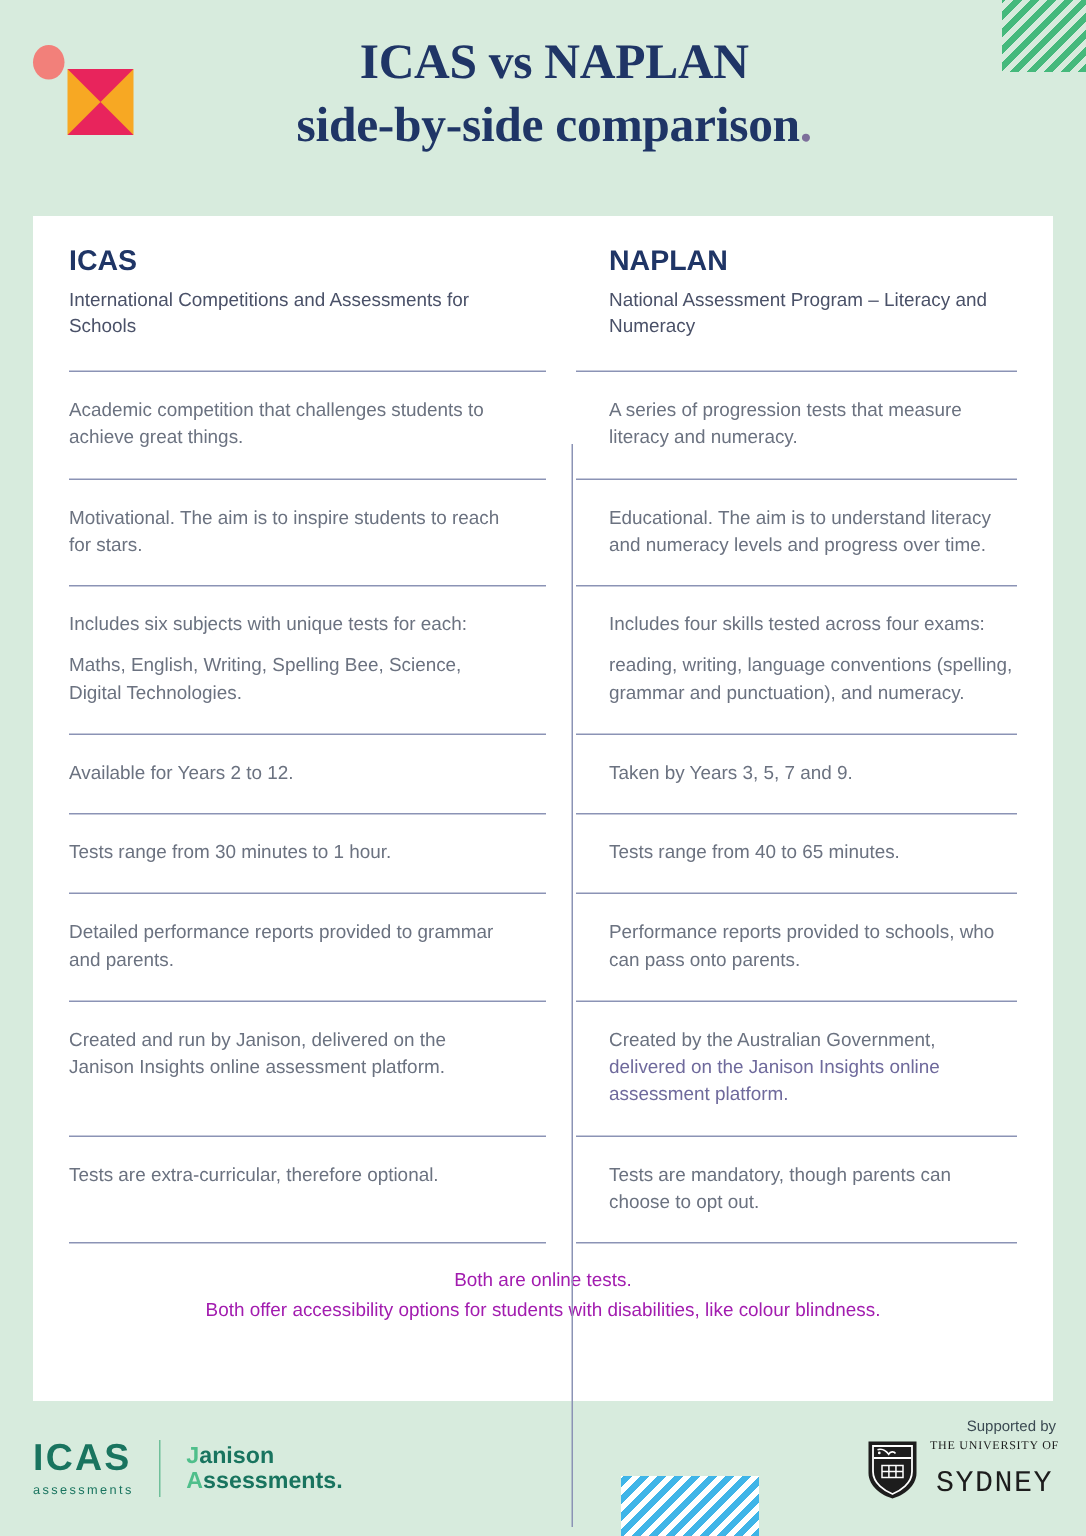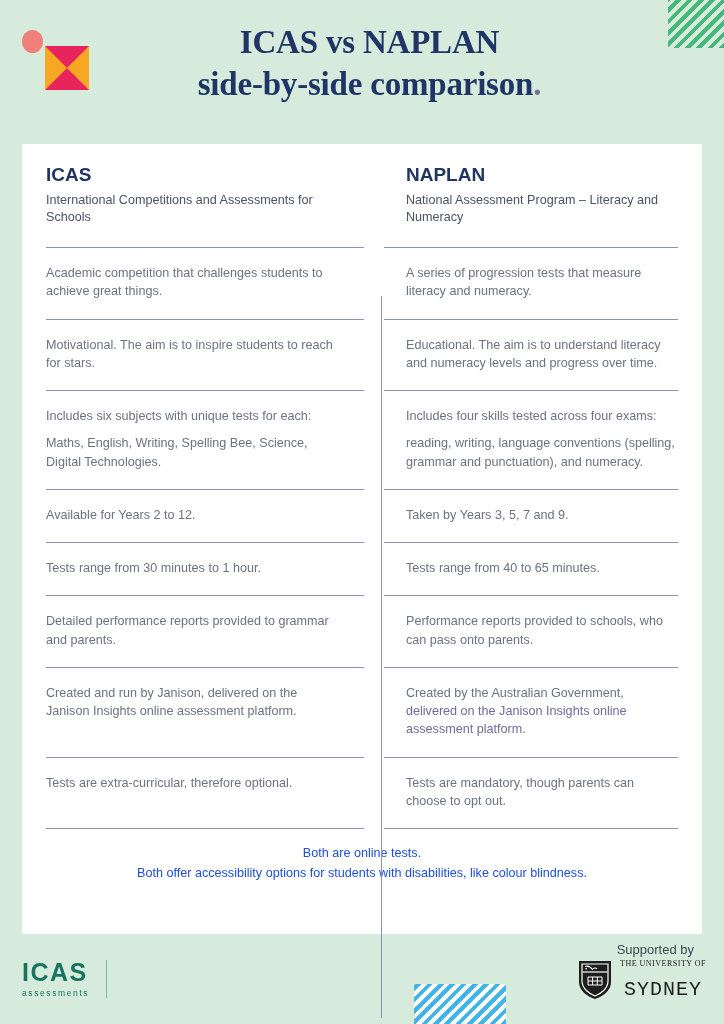--- a/index.html
+++ b/index.html
@@ -78,42 +78,42 @@
     color:#1f3566; font-weight:bold; font-size:19px; line-height:1.2;
     margin-bottom:5px;
   }
   .col-sub{ display:block; color:#4a5168; font-size:12.6px; line-height:1.4; }
 
   .cell-lead{ display:block; }
   .cell-extra{ display:block; margin-top:9px; }
   .hl{ color:#6f6a9c; }
 
   .footnote{
-    text-align:center; color:#1d4ed8; font-size:12.6px; line-height:1.62;
+    text-align:center; color:#a21caf; font-size:12.6px; line-height:1.62;
     padding:14px 10px 0 10px;
   }
 
   
   .footer{ position:absolute; left:0; bottom:0; width:724px; height:90px; }
   .logo-left{ position:absolute; left:22px; bottom:26px; display:flex; align-items:center; }
   .icas-mark{ display:flex; flex-direction:column; }
   .icas-word{
     font-family:"Liberation Sans", sans-serif; font-weight:bold;
     font-size:25px; letter-spacing:1.5px; color:#19745f; line-height:1;
   }
   .icas-sub{
     font-size:8.5px; letter-spacing:1.6px; color:#19745f; margin-top:3px;
   }
   .logo-divider{ width:1px; height:38px; background:#6fbf9a; margin:0 17px; }
   .janison{ display:flex; flex-direction:column; line-height:1.12; }
   .jan-row{ font-size:15.5px; font-weight:bold; color:#19745f; }
   .jan-cap{ color:#4fbf8b; }
 
   .logo-right{ position:absolute; right:18px; bottom:24px; text-align:right; }
-  .supported{ font-size:13px; color:#3b4a52; margin-bottom:3px; margin-right:12px; }
+  .supported{ font-size:10px; color:#3b4a52; margin-bottom:3px; margin-right:2px; }
   .usyd-row{ display:flex; align-items:center; gap:8px; }
   .usyd-text{ text-align:center; line-height:1; }
   .usyd-small{
     font-family:"Liberation Serif", serif; font-size:8px;
     letter-spacing:0.5px; color:#1d1d1d; display:block;
   }
   .usyd-big{
     font-family:Liberation Mono, monospace; font-size:20px;
     letter-spacing:1px; color:#1d1d1d; display:block; margin-top:12px;
   }
@@ -241,20 +241,24 @@
   </div>
 </div>
 
 <div class="footer">
   <div class="logo-left">
     <div class="icas-mark">
       <span class="icas-word">ICAS</span>
       <span class="icas-sub">assessments</span>
     </div>
     <div class="logo-divider"></div>
+    <div class="janison">
+      <span class="jan-row"><span class="jan-cap">J</span><span>anison</span></span>
+      <span class="jan-row"><span class="jan-cap">A</span><span>ssessments.</span></span>
+    </div>
   </div>
 
   <div class="logo-right">
     <div class="supported">Supported by</div>
     <div class="usyd-row">
       <svg width="34" height="40" viewBox="0 0 34 40">
         <path d="M1 1 H33 V22 C33 31 24 37 17 39 C10 37 1 31 1 22 Z" fill="#1d1d1d"></path>
         <path d="M4 4 H30 V21 C30 29 22 34 17 36 C12 34 4 29 4 21 Z" fill="none" stroke="#ffffff" stroke-width="1.2"></path>
         <path d="M4.5 12 H29.5" stroke="#ffffff" stroke-width="1.2"></path>
         <path d="M10 17 h14 v8 h-14 z" fill="none" stroke="#ffffff" stroke-width="1"></path>

